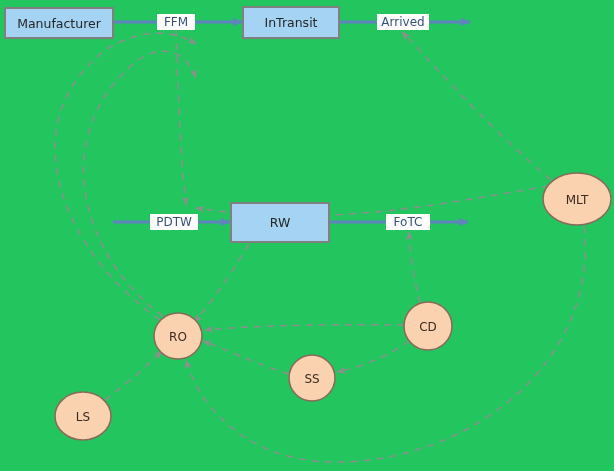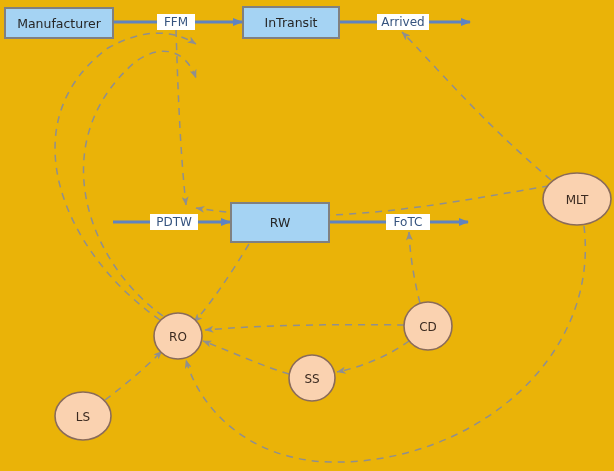--- a/index.html
+++ b/index.html
@@ -4,21 +4,21 @@
 <style>
   html, body {
     margin: 0;
     padding: 0;
     background: #ffffff;
   }
   #canvas-wrap {
     position: relative;
     width: 614px;
     height: 471px;
-    background: #eab308;
+    background: #22c55e;
     font-family: "DejaVu Sans", sans-serif;
     overflow: hidden;
   }
   svg#diagram {
     position: absolute;
     left: 0;
     top: 0;
     width: 614px;
     height: 471px;
   }

